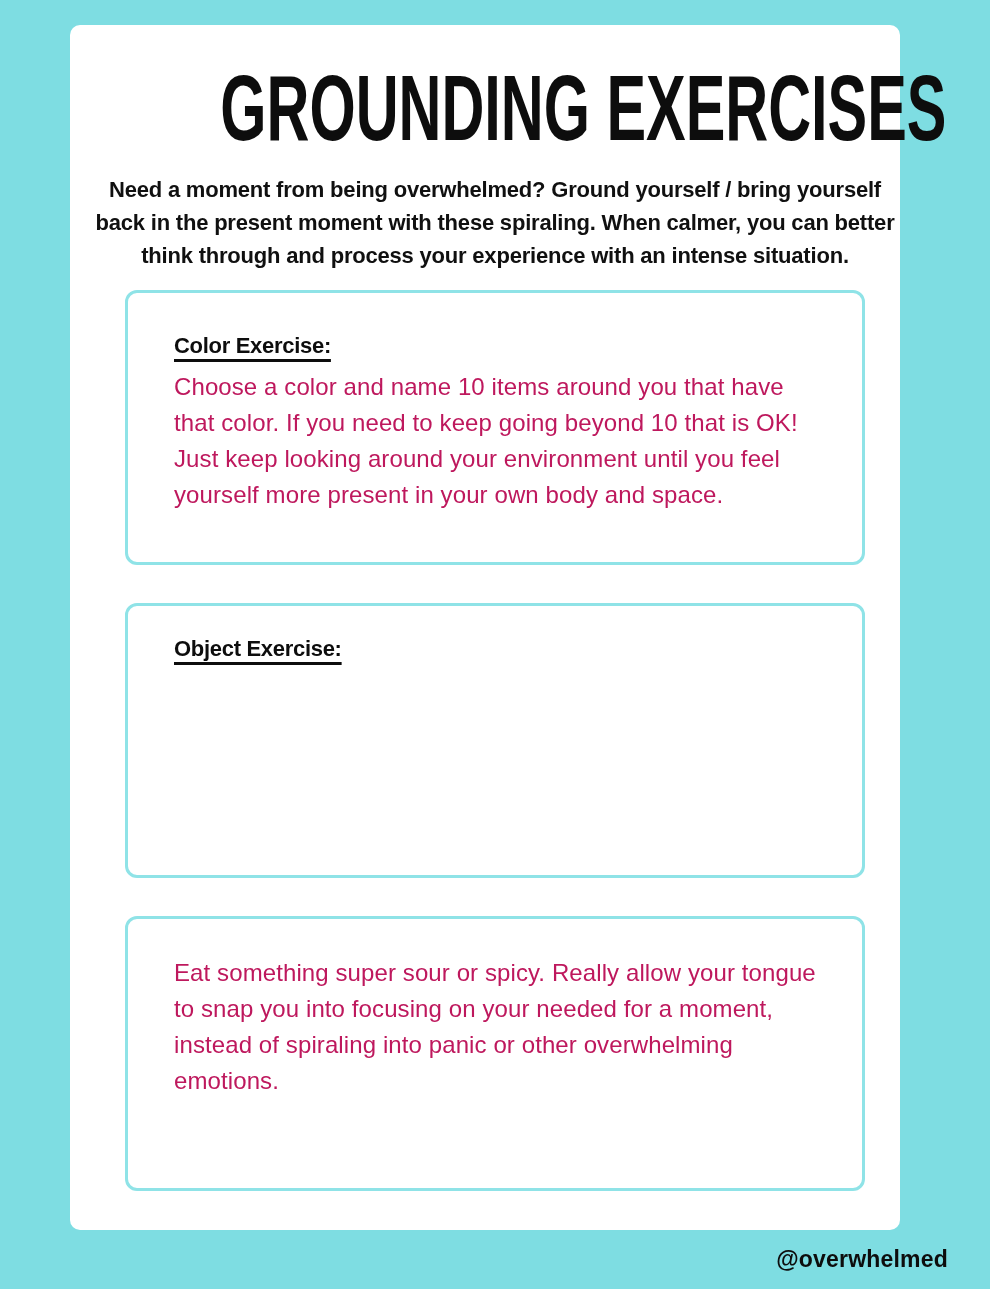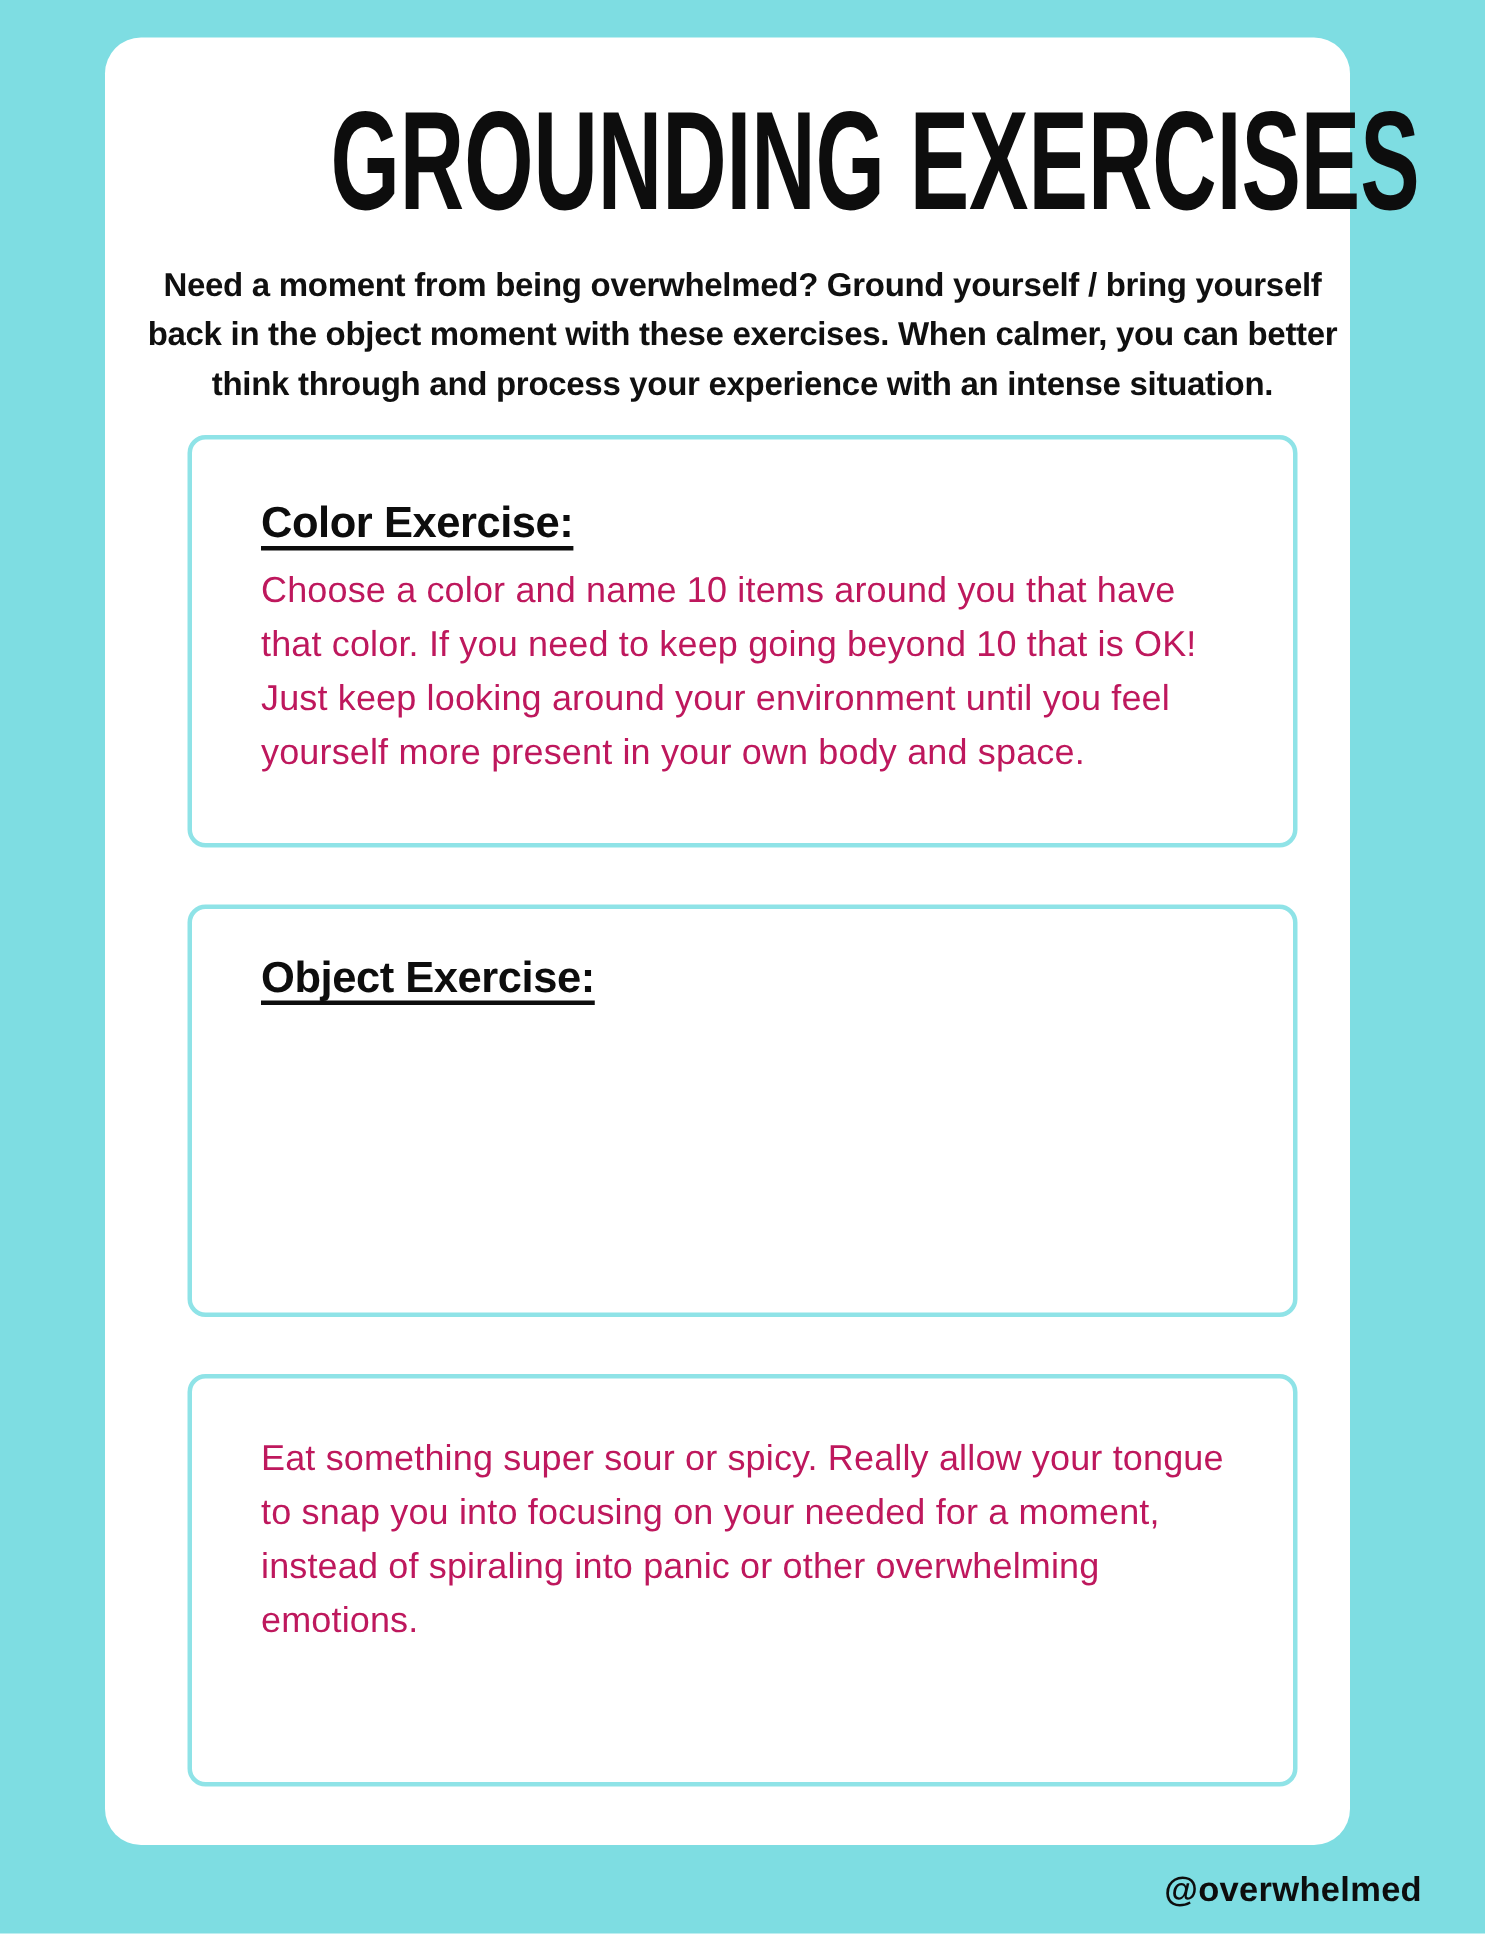--- a/index.html
+++ b/index.html
@@ -17,21 +17,21 @@
     background: #7eddE2;
     overflow: hidden;
   }
   .card {
     position: absolute;
     left: 70px;
     top: 25px;
     width: 830px;
     height: 1205px;
     background: #ffffff;
-    border-radius: 24px;
+    border-radius: 10px;
     box-sizing: border-box;
     padding: 38px 14px 0 14px;
   }
   .page-title {
     margin: 0;
     width: 100%;
     text-align: center;
     font-size: 90px;
     font-weight: bold;
     color: #0d0d0d;
@@ -65,21 +65,21 @@
     border-radius: 12px;
     background: #ffffff;
     padding: 40px 44px 0 46px;
     margin-bottom: 38px;
   }
   .exercise-box.tall-pad {
     padding-top: 30px;
   }
   .box-heading {
     margin: 0 0 10px 0;
-    font-size: 29px;
+    font-size: 22px;
     font-weight: bold;
     color: #0d0d0d;
     text-decoration: underline;
     text-decoration-thickness: 3px;
     text-underline-offset: 6px;
     letter-spacing: -0.3px;
   }
   .box-body {
     margin: 6px 0 0 0;
     font-size: 24px;
@@ -100,21 +100,21 @@
 </style>
 </head>
 <body>
 
 <div class="page">
 
   <div class="card">
 
     <h1 class="page-title">GROUNDING EXERCISES</h1>
 
-    <p class="page-subtitle">Need a moment from being overwhelmed? Ground yourself / bring yourself back in the object moment with these exercises. When calmer, you can better think through and process your experience with an intense situation.</p>
+    <p class="page-subtitle">Need a moment from being overwhelmed? Ground yourself / bring yourself back in the present moment with these spiraling. When calmer, you can better think through and process your experience with an intense situation.</p>
 
     <div class="boxes">
 
       <section class="exercise-box">
         <h2 class="box-heading">Color Exercise:</h2>
         <p class="box-body">Choose a color and name 10 items around you that have that color. If you need to keep going beyond 10 that is OK! Just keep looking around your environment until you feel yourself more present in your own body and space.</p>
       </section>
 
       <section class="exercise-box tall-pad">
         <h2 class="box-heading">Object Exercise:</h2>

